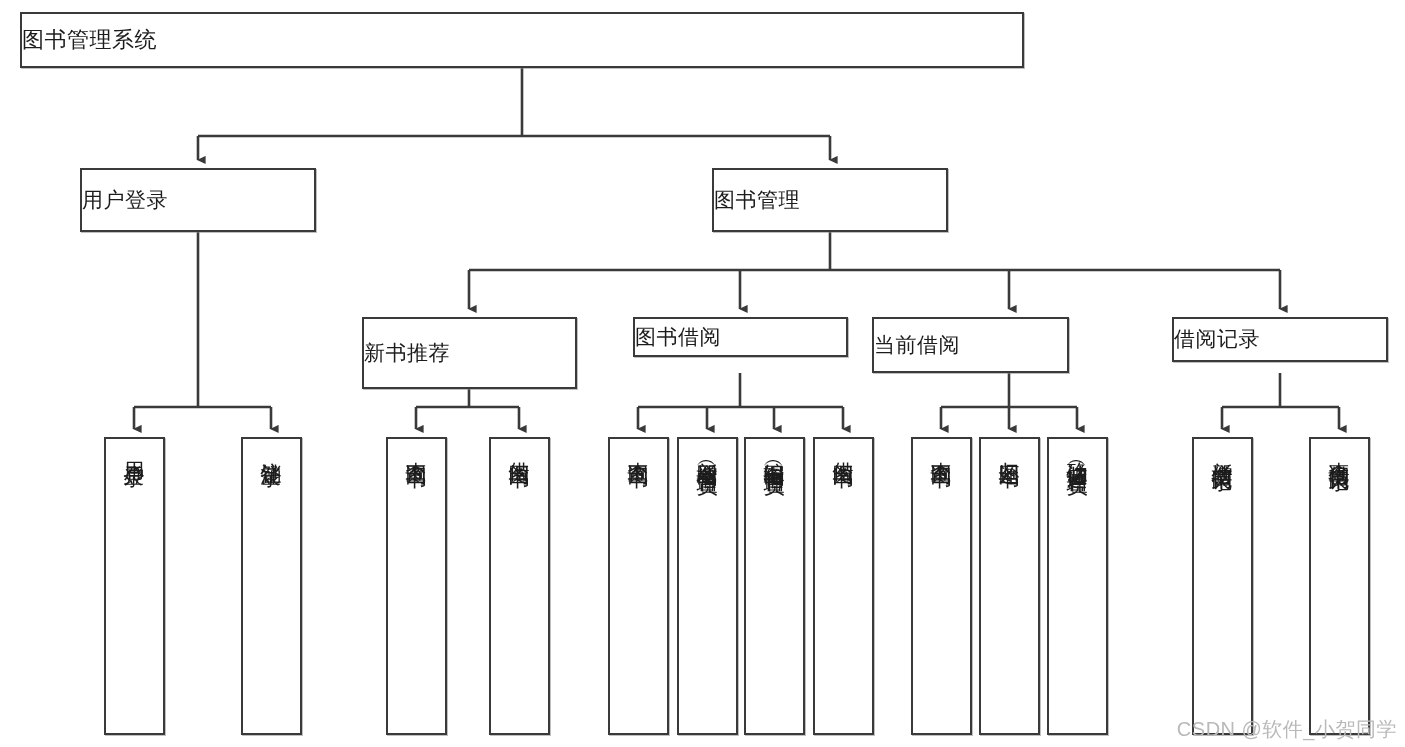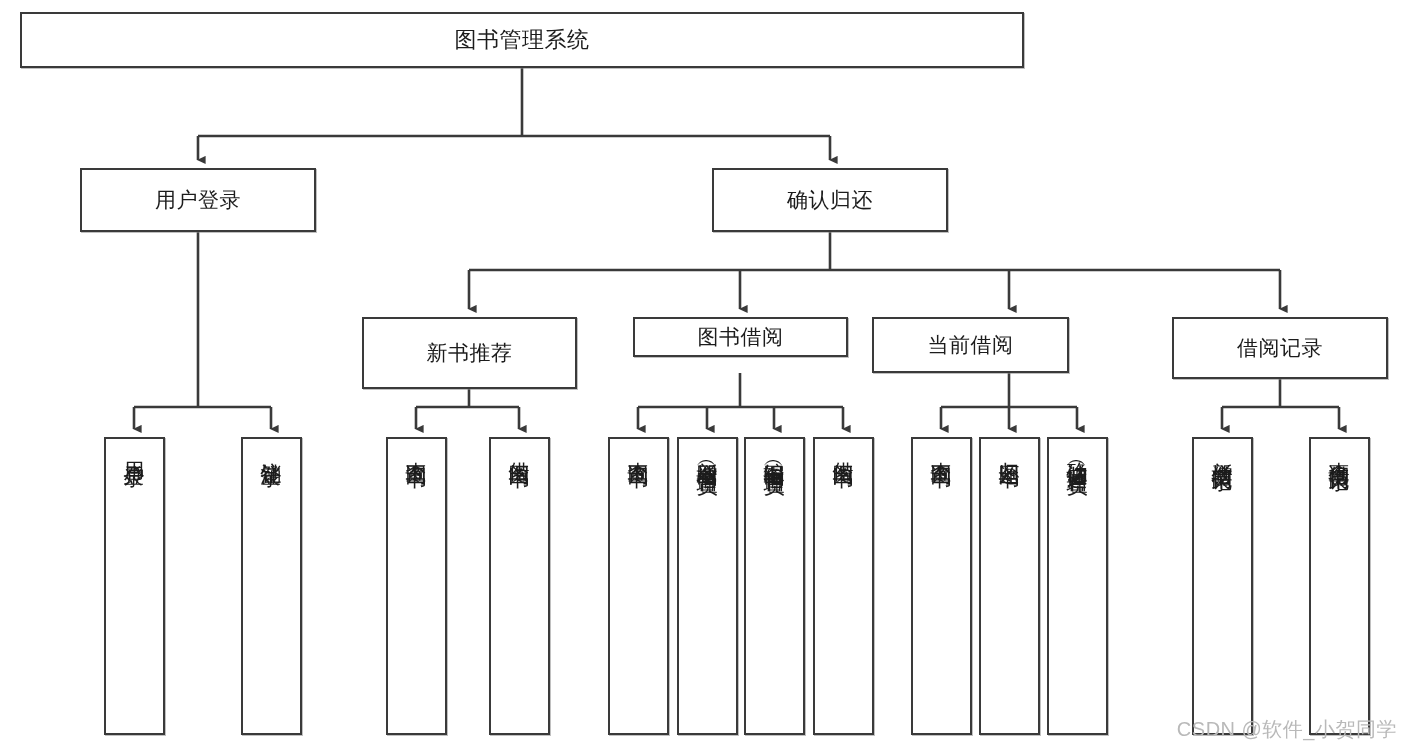--- a/index.html
+++ b/index.html
@@ -26,21 +26,21 @@
     height: 747px;
     pointer-events: none;
   }
   .node {
     position: absolute;
     box-sizing: border-box;
     background: #ffffff;
     border: 2.5px solid #3a3a3a;
     display: flex;
     align-items: center;
-    justify-content: center;
+    justify-content: flex-start;
     color: #1c1c1c;
     box-shadow: 1px 1px 0 rgba(140,140,140,0.55);
   }
   .node .node-label {
     display: block;
     line-height: 1.18;
     letter-spacing: 0.5px;
     white-space: nowrap;
   }
   .node.h-node .node-label {
@@ -131,33 +131,33 @@
   </svg>
 
   <div class="node root-node" style="left:20px; top:12px; width:1004px; height:56px;">
     <span class="node-label">图书管理系统</span>
   </div>
 
   <div class="node h-node" style="left:80px; top:168px; width:236px; height:64px;">
     <span class="node-label">用户登录</span>
   </div>
   <div class="node h-node" style="left:712px; top:168px; width:236px; height:64px;">
-    <span class="node-label">确认归还</span>
+    <span class="node-label">图书管理</span>
   </div>
 
   <div class="node h-node" style="left:362px; top:317px; width:215px; height:72px;">
     <span class="node-label">新书推荐</span>
   </div>
   <div class="node h-node" style="left:633px; top:317px; width:215px; height:40px;">
     <span class="node-label">图书借阅</span>
   </div>
   <div class="node h-node" style="left:872px; top:317px; width:197px; height:56px;">
     <span class="node-label">当前借阅</span>
   </div>
-  <div class="node h-node" style="left:1172px; top:317px; width:216px; height:62px;">
+  <div class="node h-node" style="left:1172px; top:317px; width:216px; height:45px;">
     <span class="node-label">借阅记录</span>
   </div>
 
   <div class="node v-node" style="left:104px; top:437px; width:61px; height:298px;">
     <span class="node-label">用户登录</span>
   </div>
   <div class="node v-node" style="left:241px; top:437px; width:61px; height:298px;">
     <span class="node-label">注销登录</span>
   </div>
 

